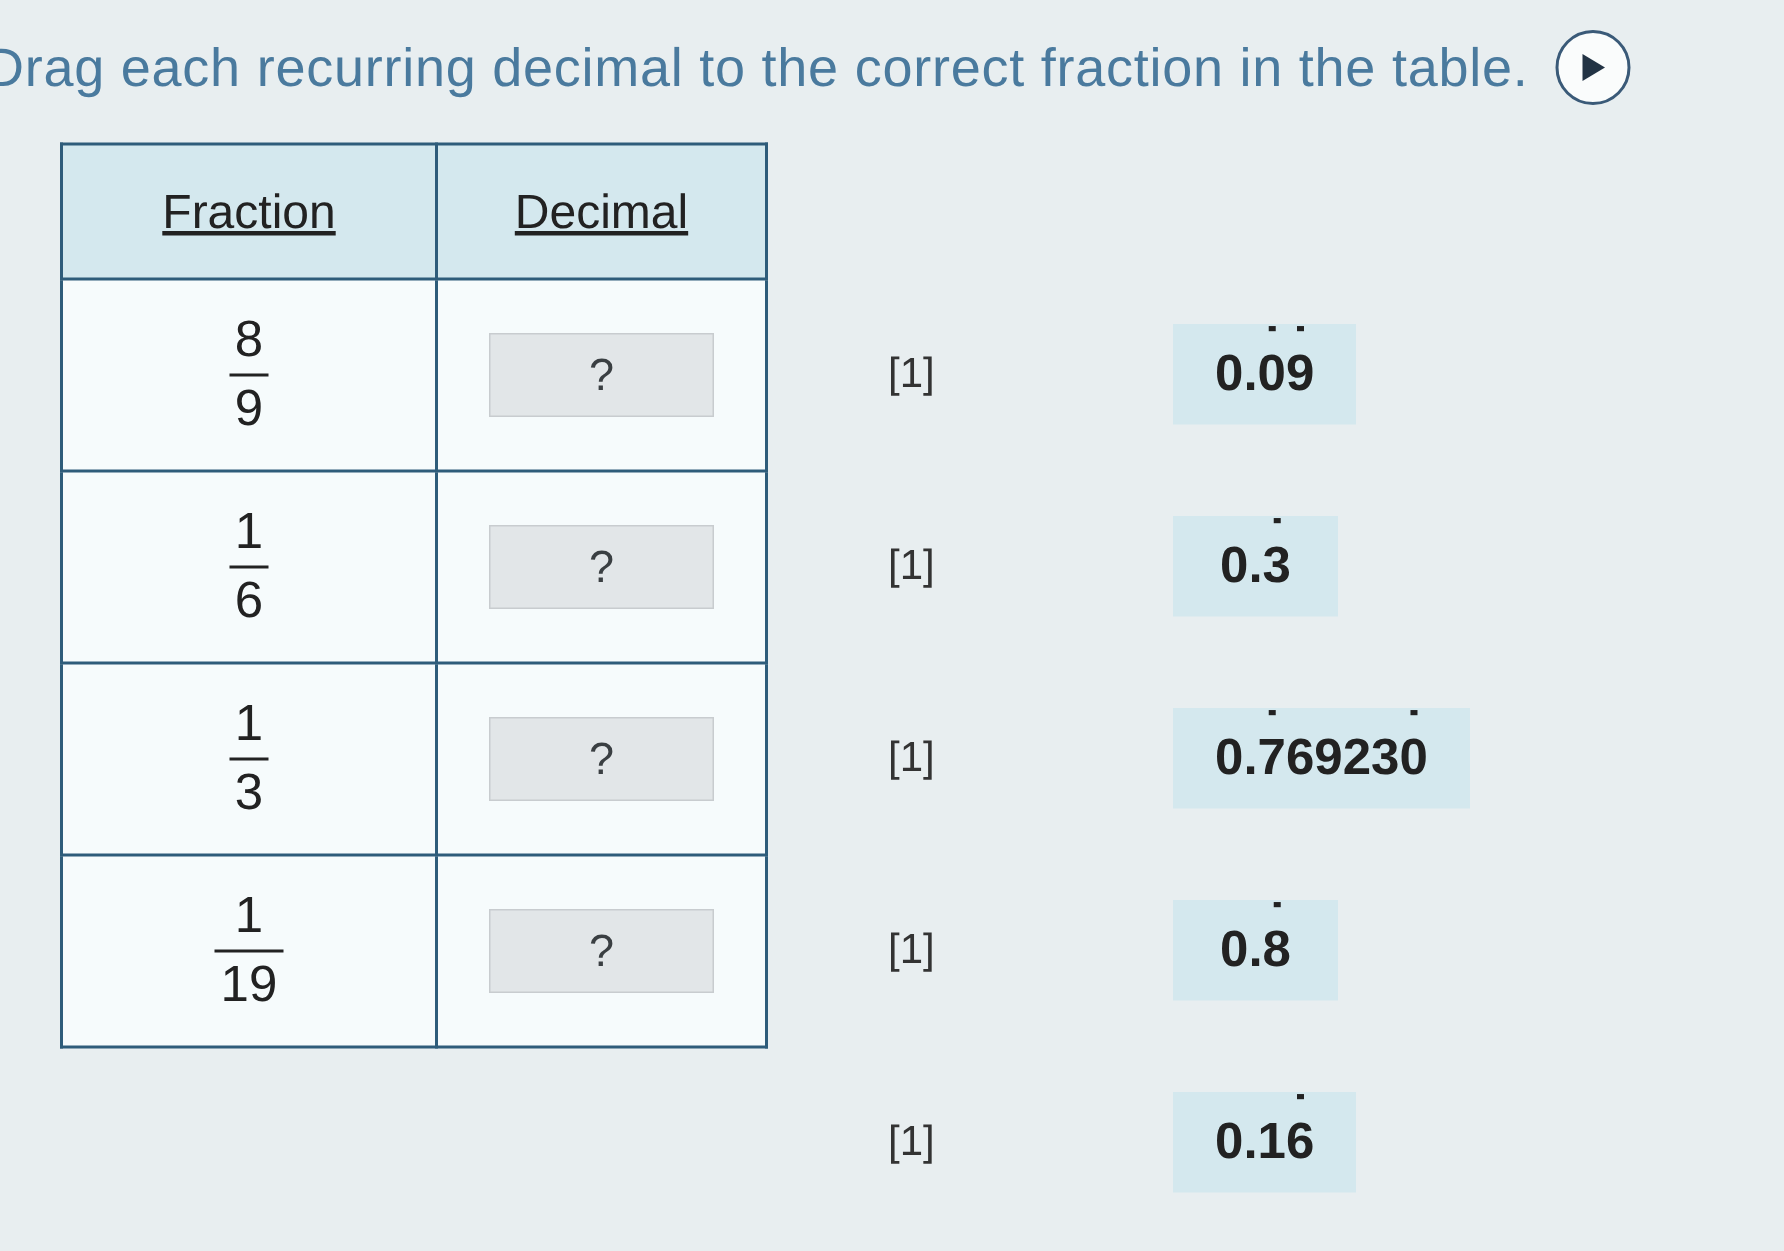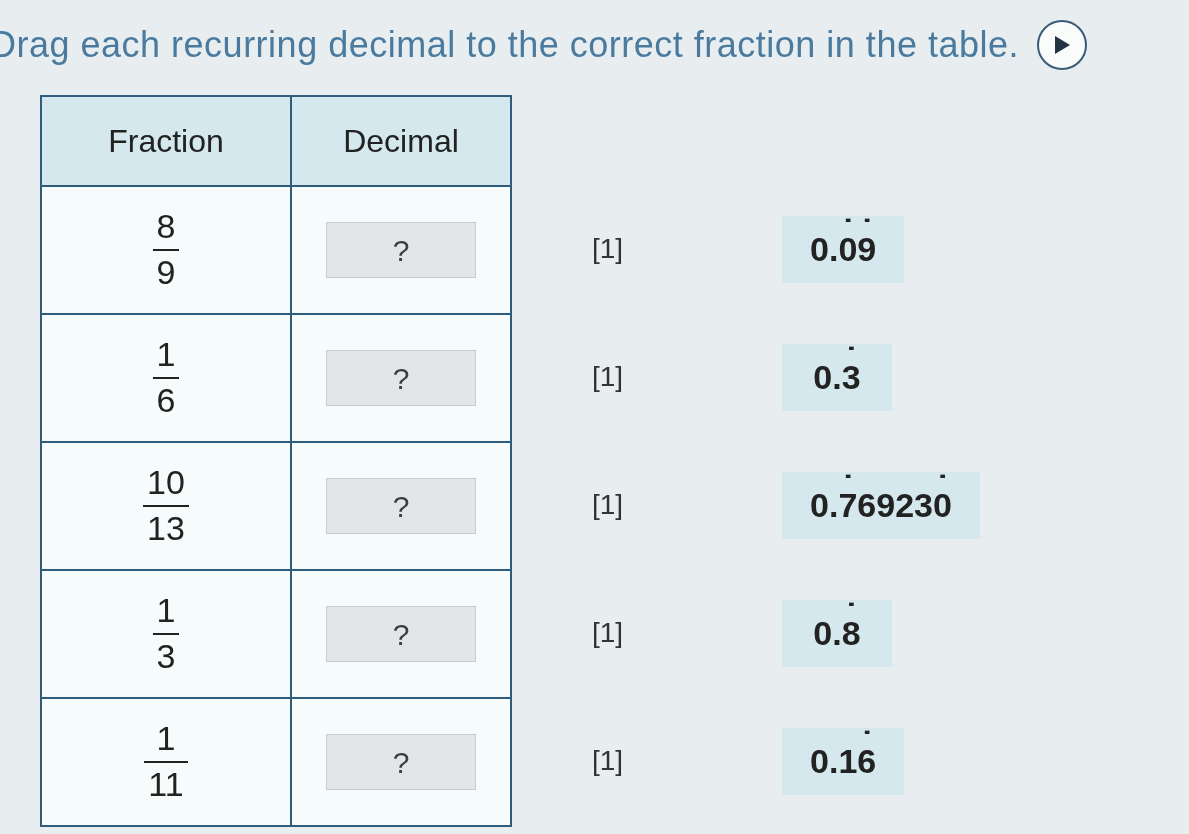--- a/index.html
+++ b/index.html
@@ -41,20 +41,21 @@
     align-items: flex-start;
     padding: 15px 0 0 40px;
   }
   .qtable {
     border-collapse: collapse;
   }
   .qtable th, .qtable td {
     border: 2px solid #2e5c7a;
     text-align: center;
     vertical-align: middle;
+    text-decoration: underline;
   }
   .qtable th {
     background: #d4e8ee;
     font-weight: normal;
     font-size: 32px;
     color: #222;
     height: 90px;
   }
   .qtable td {
     background: #f6fbfc;
@@ -147,29 +148,25 @@
     <tbody id="tbody">
         <tr>
           <td class="col-fraction"><span class="fraction"><span class="num">8</span><span class="den">9</span></span></td>
           <td class="col-decimal"><span class="drop-slot">?</span></td>
         </tr>
         <tr>
           <td class="col-fraction"><span class="fraction"><span class="num">1</span><span class="den">6</span></span></td>
           <td class="col-decimal"><span class="drop-slot">?</span></td>
         </tr>
         <tr>
-          <td class="col-fraction"><span class="fraction"><span class="num">10</span><span class="den">13</span></span></td>
-          <td class="col-decimal"><span class="drop-slot">?</span></td>
-        </tr>
-        <tr>
           <td class="col-fraction"><span class="fraction"><span class="num">1</span><span class="den">3</span></span></td>
           <td class="col-decimal"><span class="drop-slot">?</span></td>
         </tr>
         <tr>
-          <td class="col-fraction"><span class="fraction"><span class="num">1</span><span class="den">11</span></span></td>
+          <td class="col-fraction"><span class="fraction"><span class="num">1</span><span class="den">19</span></span></td>
           <td class="col-decimal"><span class="drop-slot">?</span></td>
         </tr>
       </tbody>
   </table>
   <div class="side" id="side">
       <div class="side-row">
         <span class="marks">[1]</span>
         <span class="chip"><span class="rec"><span style="position: relative;">0</span><span style="position: relative;">.</span><span style="position: relative;">0<span class="dot" style="left: 0.12em;">˙</span></span><span style="position: relative;">9<span class="dot" style="left: 0.12em;">˙</span></span></span></span>
       </div>
       <div class="side-row">

